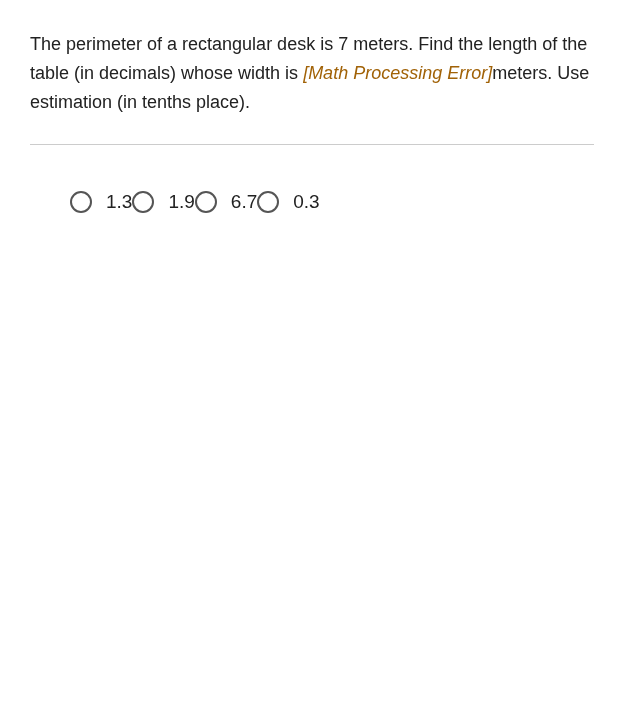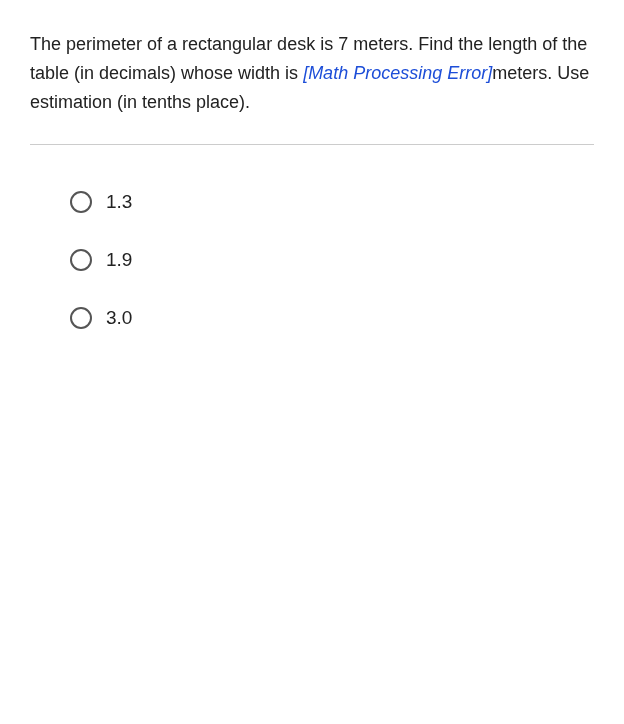--- a/index.html
+++ b/index.html
@@ -19,33 +19,32 @@
       flex-direction: column;
       padding: 30px 30px 30px 30px;
     }
 
     .question-text {
       line-height: 1.6;
       margin-bottom: 0;
     }
 
     .math-error {
-      color: #1d4ed8;
+      color: #a16207;
       font-style: italic;
     }
 
     .divider {
       border: none;
       border-top: 1px solid #cccccc;
       margin: 28px 0 28px 0;
     }
 
     .options-container {
       display: flex;
-      flex-direction: column;
       gap: 0px;
       padding-left: 40px;
     }
 
     .option-item {
       display: flex;
       align-items: center;
       gap: 14px;
       padding: 18px 0;
       cursor: pointer;
@@ -81,15 +80,19 @@
 <div class="option-item">
       <span class="radio-circle"></span>
       <span class="option-label">1.3</span>
     </div>
     <div class="option-item">
       <span class="radio-circle"></span>
       <span class="option-label">1.9</span>
     </div>
     <div class="option-item">
       <span class="radio-circle"></span>
-      <span class="option-label">3.0</span>
+      <span class="option-label">6.7</span>
+    </div>
+    <div class="option-item">
+      <span class="radio-circle"></span>
+      <span class="option-label">0.3</span>
     </div>
   </div>
 
 </body></html>

